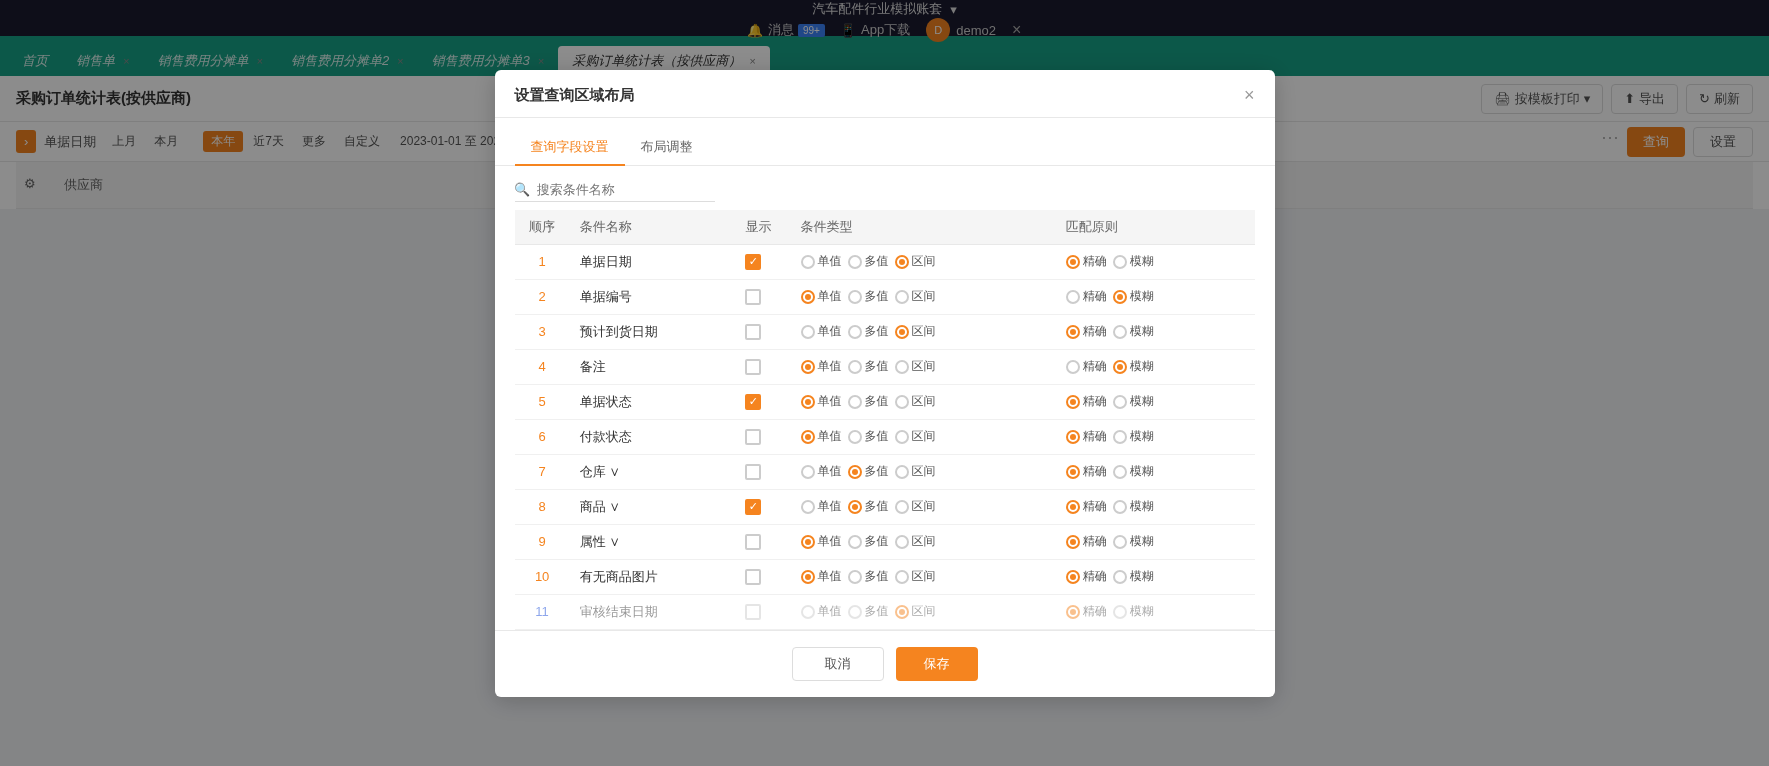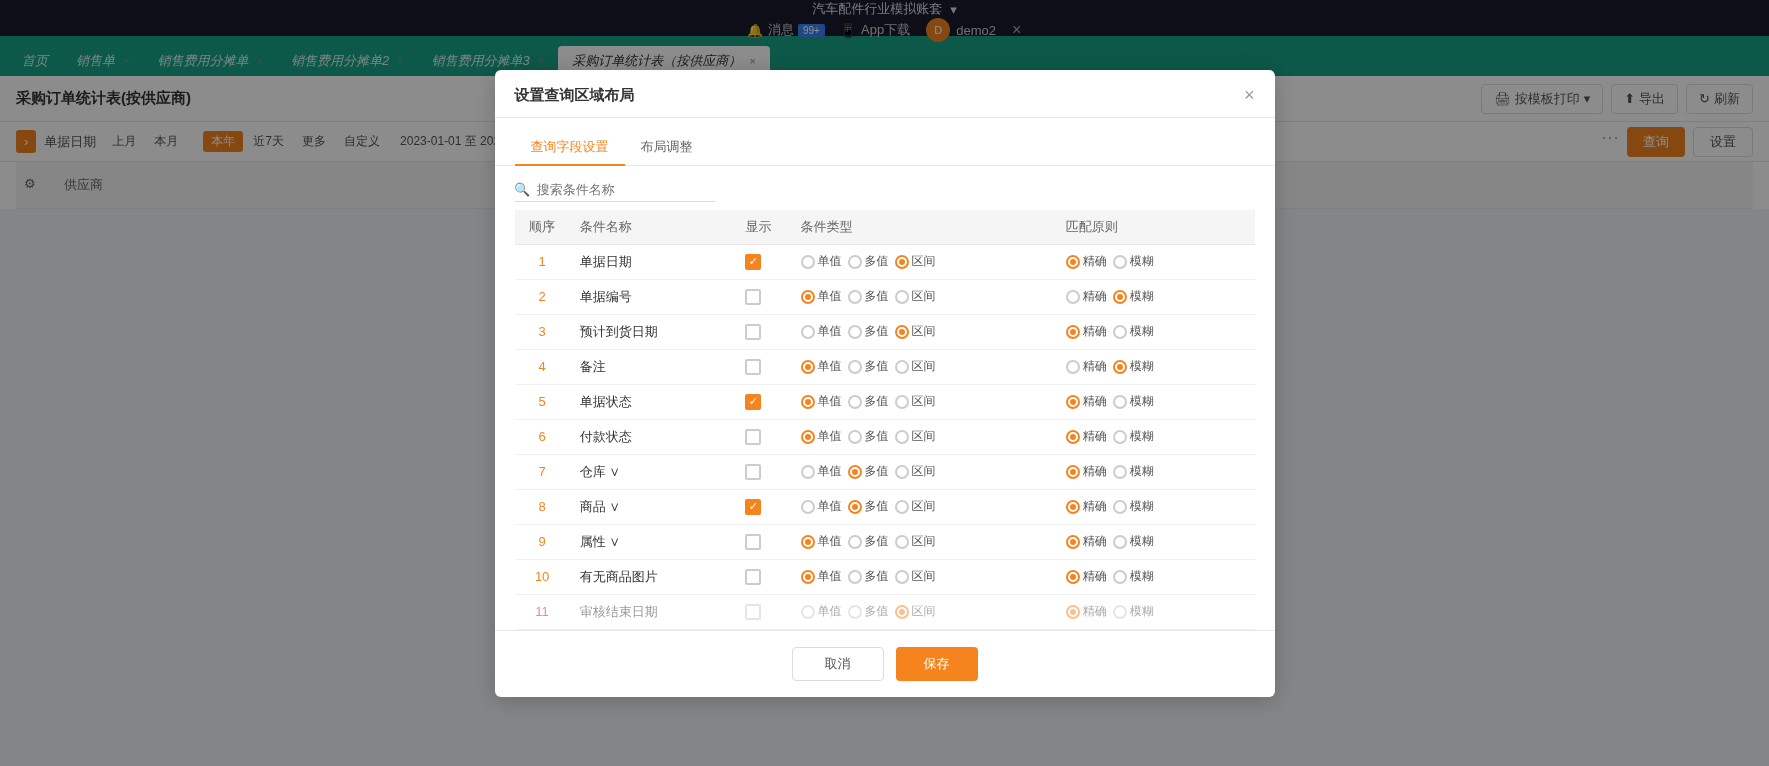--- a/index.html
+++ b/index.html
@@ -727,21 +727,21 @@
                     <span class="radio-label">精确</span>
                   </div>
                   <div class="radio-item">
                     <div class="radio-circle"></div>
                     <span class="radio-label">模糊</span>
                   </div>
                 </div>
               </td>
             </tr>
             <tr style="overflow: hidden; max-height: 20px; opacity: 0.5;">
-              <td style="text-align: center; color: #be185d;">11</td>
+              <td style="text-align: center; color: #1d4ed8;">11</td>
               <td>审核结束日期</td>
               <td>
                 <div class="checkbox-wrap"></div>
               </td>
               <td>
                 <div class="radio-group">
                   <div class="radio-item">
                     <div class="radio-circle"></div>
                     <span class="radio-label">单值</span>
                   </div>

